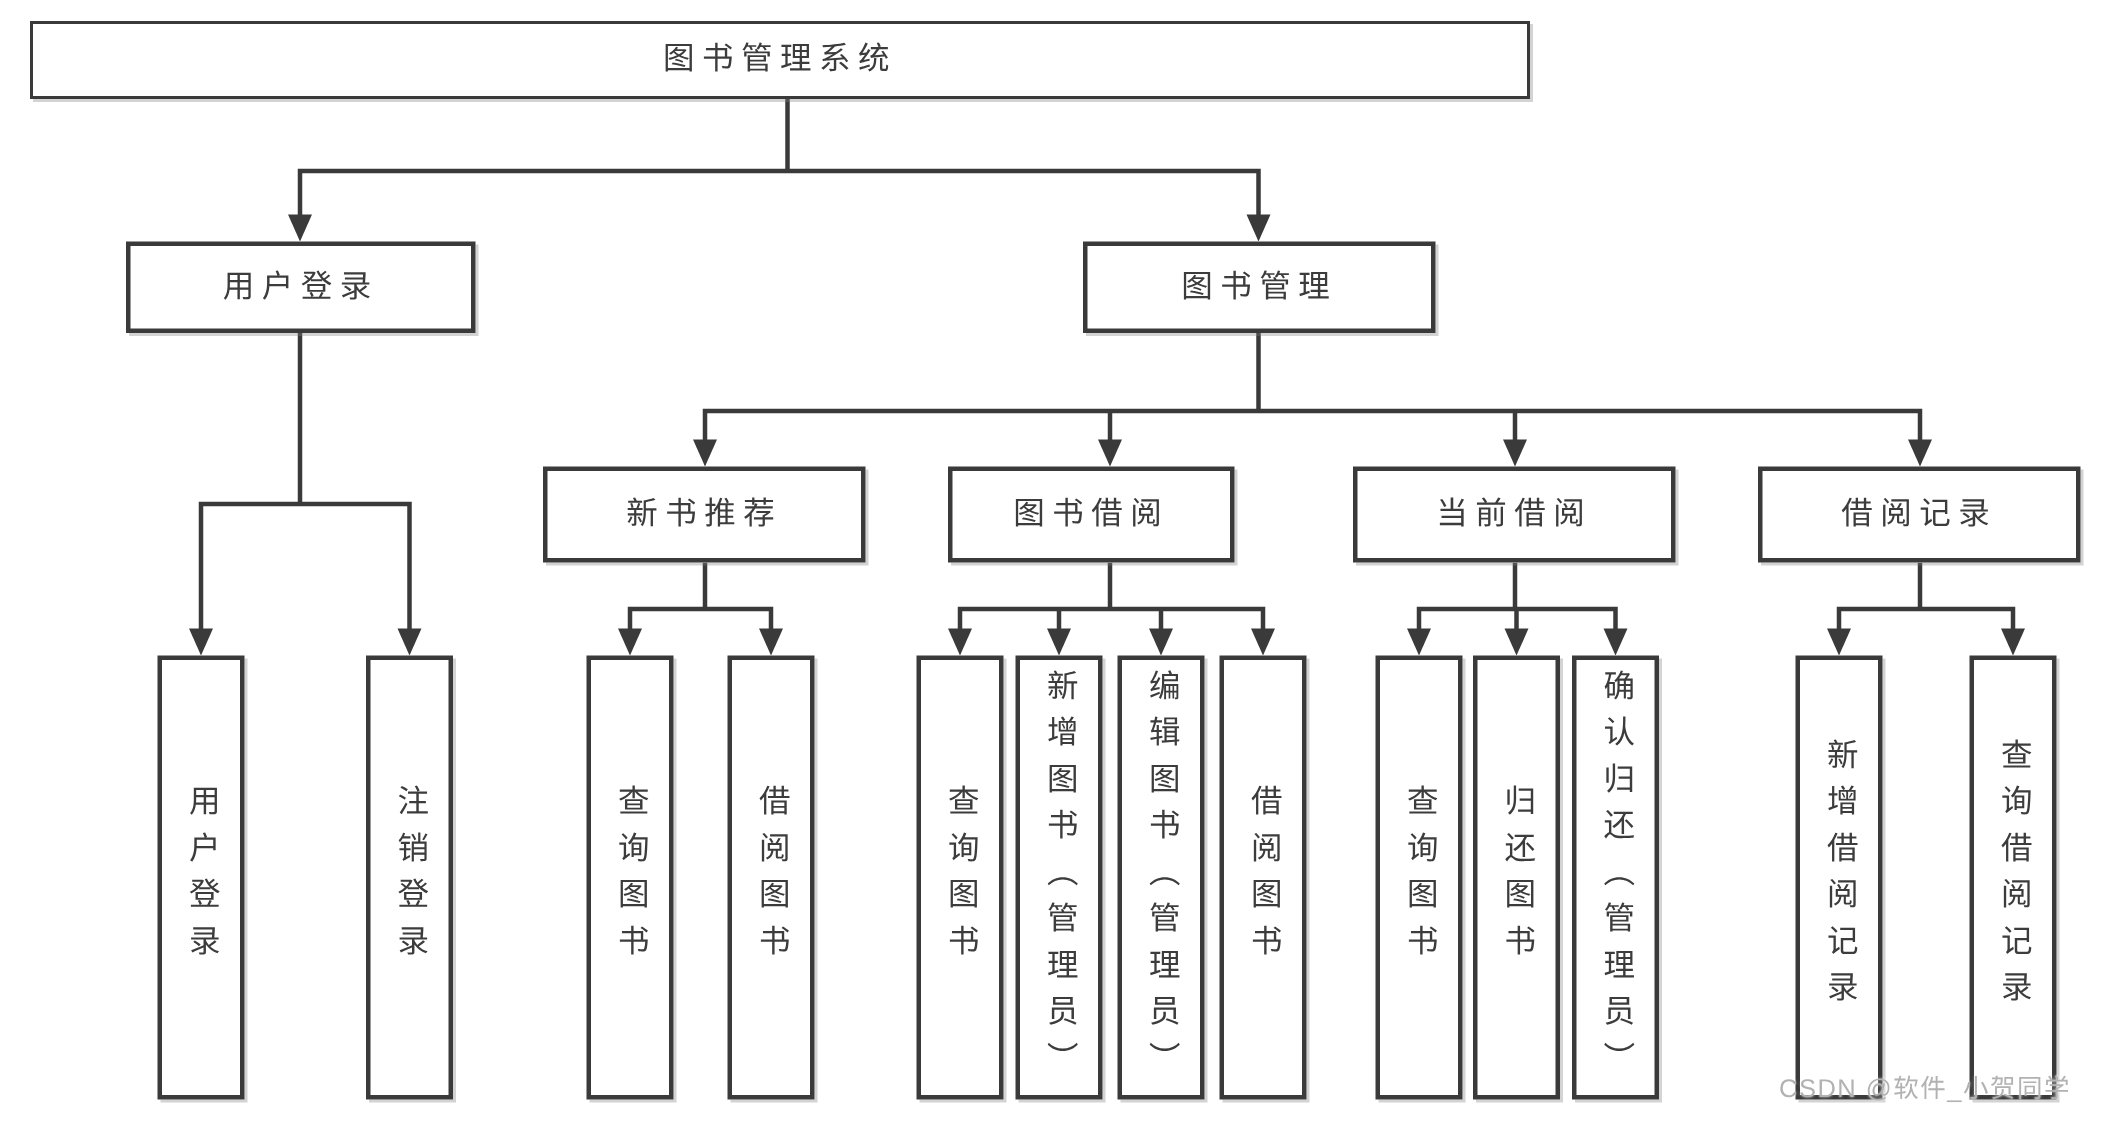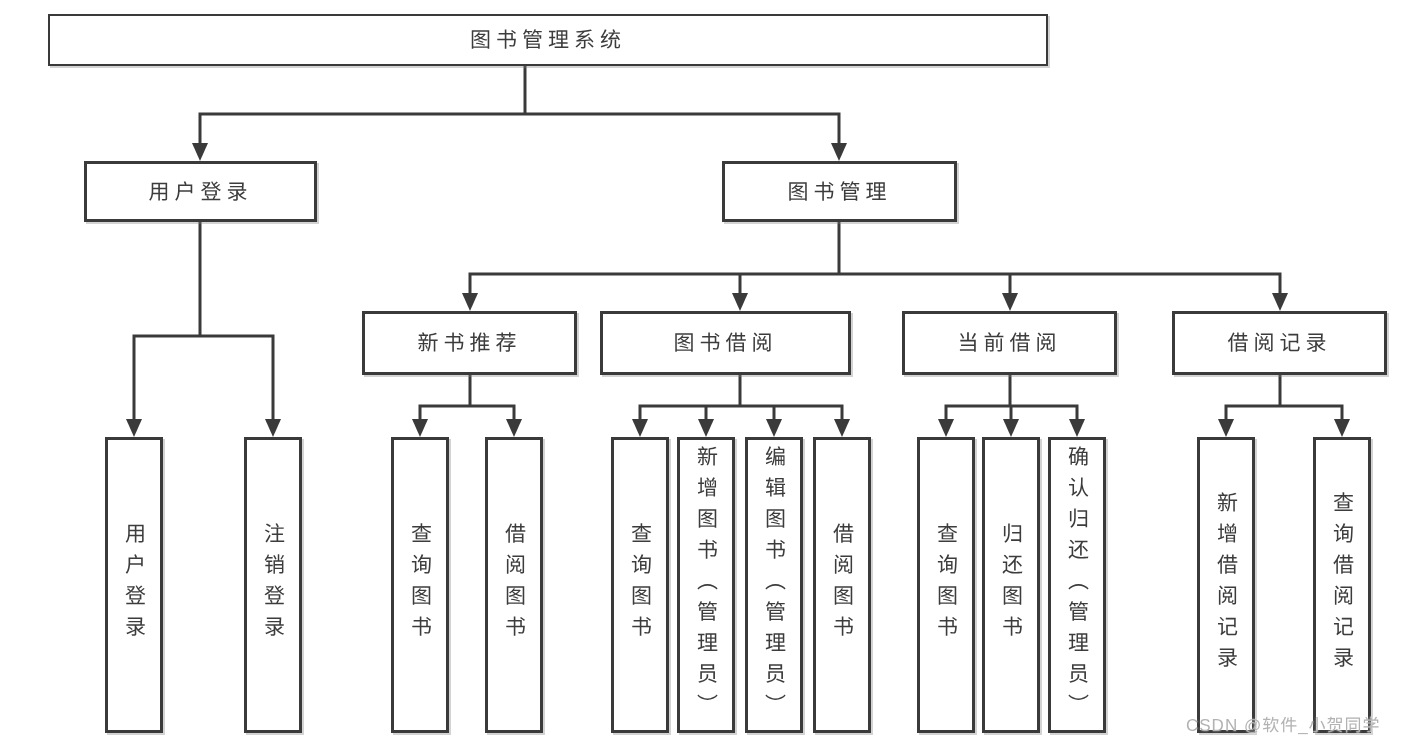--- a/index.html
+++ b/index.html
@@ -9,21 +9,21 @@
   }
   svg.connectors{position:absolute;left:0;top:0;z-index:1;}
   .box{
     position:absolute;box-sizing:border-box;z-index:2;
     border:3px solid #3a3a3a;background:#ffffff;
     display:flex;align-items:center;justify-content:center;
     font-size:21px;letter-spacing:5px;line-height:1.2;
     box-shadow:2px 2px 0 rgba(130,130,130,0.35);
     white-space:nowrap;
   }
-  .rootbox{border-width:2px;margin-left:28px;}
+  .rootbox{border-width:2px;}
   .vbox{
     writing-mode:vertical-rl;text-orientation:mixed;
     letter-spacing:10px;line-height:1;font-size:21px;
     white-space:normal;
   }
   .watermark{
     position:absolute;left:1186px;top:711px;z-index:6;
     font-size:17px;color:#b2b2b2;letter-spacing:1px;white-space:nowrap;
     text-shadow:0 0 2px rgba(255,255,255,0.8);
     text-align:right;
@@ -88,21 +88,21 @@
       <polygon points="1334,419 1350,419 1342,437"></polygon>
     </g>
   </svg>
 
   <div class="box rootbox" style="left:20px;top:14px;width:1000px;height:52px;">图书管理系统</div>
 
   <div class="box" style="left:84px;top:161px;width:233px;height:61px;">用户登录</div>
   <div class="box" style="left:722px;top:161px;width:235px;height:61px;">图书管理</div>
 
   <div class="box" style="left:362px;top:311px;width:215px;height:64px;">新书推荐</div>
-  <div class="box" style="left:600px;top:311px;width:251px;height:64px;">图书借阅</div>
+  <div class="box" style="left:632px;top:311px;width:191px;height:64px;">图书借阅</div>
   <div class="box" style="left:1172px;top:311px;width:215px;height:64px;">借阅记录</div>
   <div class="box" style="left:902px;top:311px;width:215px;height:64px;">当前借阅</div>
 
   <div class="box vbox" style="left:105px;top:437px;width:58px;height:296px;">用户登录</div>
   <div class="box vbox" style="left:244px;top:437px;width:58px;height:296px;">注销登录</div>
 
   <div class="box vbox" style="left:391px;top:437px;width:58px;height:296px;">查询图书</div>
   <div class="box vbox" style="left:485px;top:437px;width:58px;height:296px;">借阅图书</div>
 
   <div class="box vbox" style="left:611px;top:437px;width:58px;height:296px;">查询图书</div>

